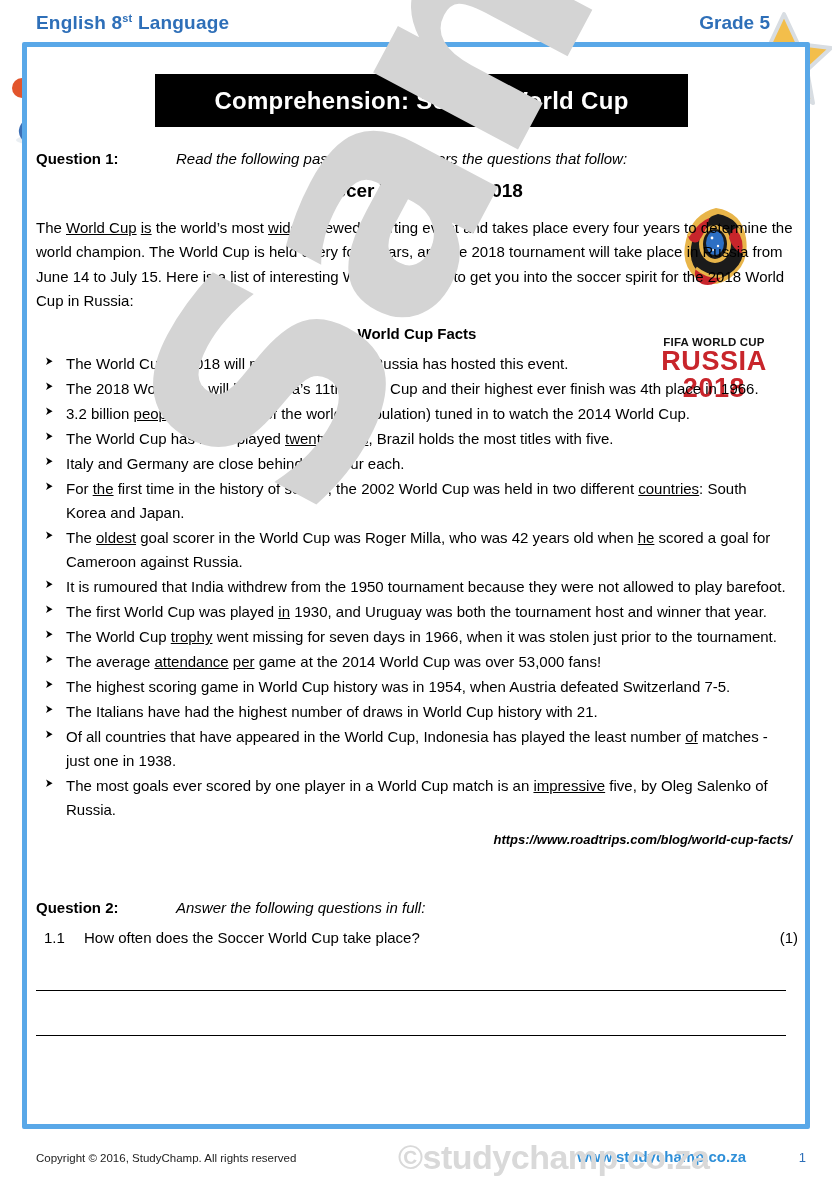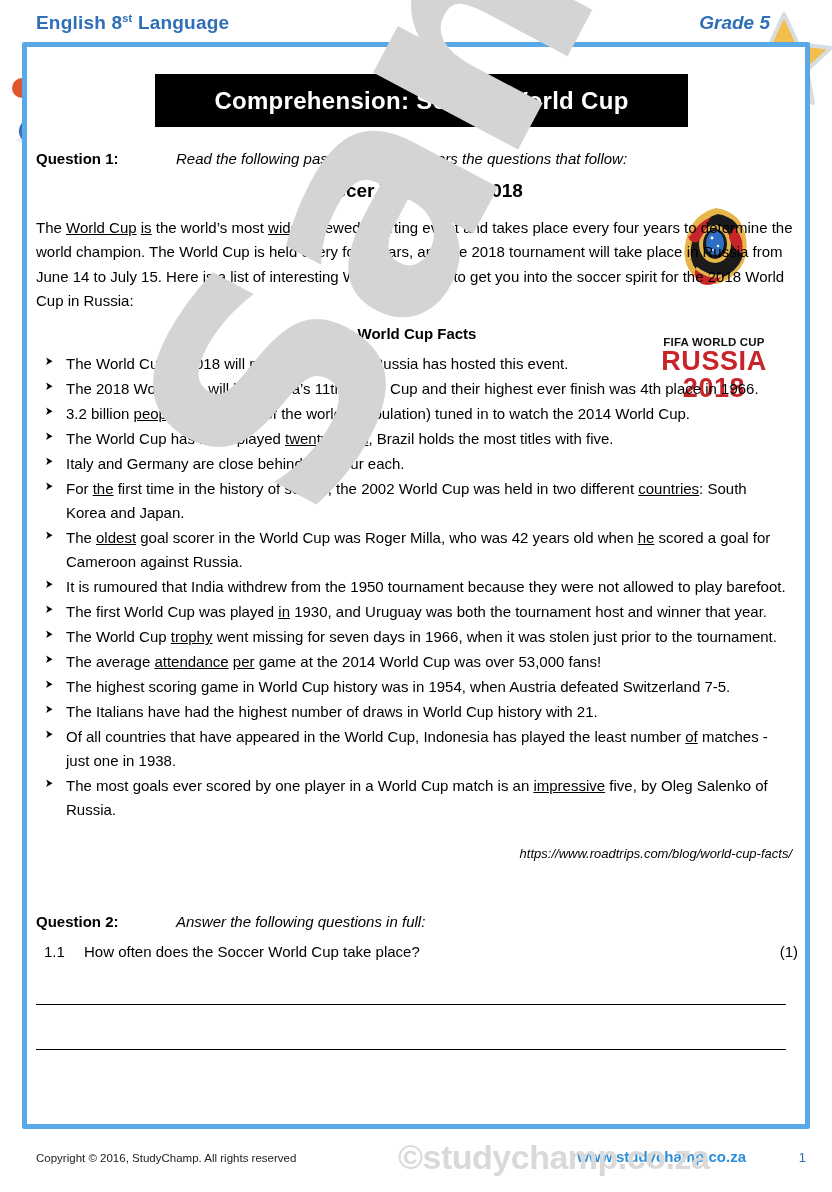--- a/index.html
+++ b/index.html
@@ -34,21 +34,21 @@
 
   
   .hdr-left{
     position:absolute;left:36px;top:12px;
     font-size:19px;font-weight:bold;color:#2E6FB8;
     letter-spacing:.2px;
   }
   .hdr-left sup{font-size:11px;vertical-align:super;}
   .hdr-right{
     position:absolute;right:62px;top:12px;
-    font-size:19px;font-weight:bold;color:#2E6FB8;font-style:italic;
+    font-size:19px;font-weight:bold;color:#2E6FB8;
   }
 
   
   .mascot{position:absolute;left:2px;top:36px;width:96px;height:112px;}
 
   
   .star-wrap{position:absolute;right:-2px;top:6px;width:100px;height:110px;}
 
   
   .title-banner{
@@ -104,21 +104,21 @@
     content:"\27A4";
     position:absolute;left:0;top:0;
     font-size:12px;color:#000;
     transform:scaleX(.8);
   }
   u{text-decoration:underline;text-align:center;}
 
   .source{
     text-align:right;
     font-style:italic;font-size:13px;
-    margin-top:24px;padding-right:6px;
+    margin-top:10px;padding-right:6px;font-weight:bold;
   }
 
   .q2-block{margin-top:52px;}
   .q2-line{display:flex;font-size:15px;align-items:flex-start;}
   .q2-label{font-weight:bold;width:140px;flex:none;}
   .q2-instr{font-style:italic;}
 
   .sub-q{
     display:flex;font-size:15px;margin-top:13px;align-items:baseline;margin-left:8px;
   }

